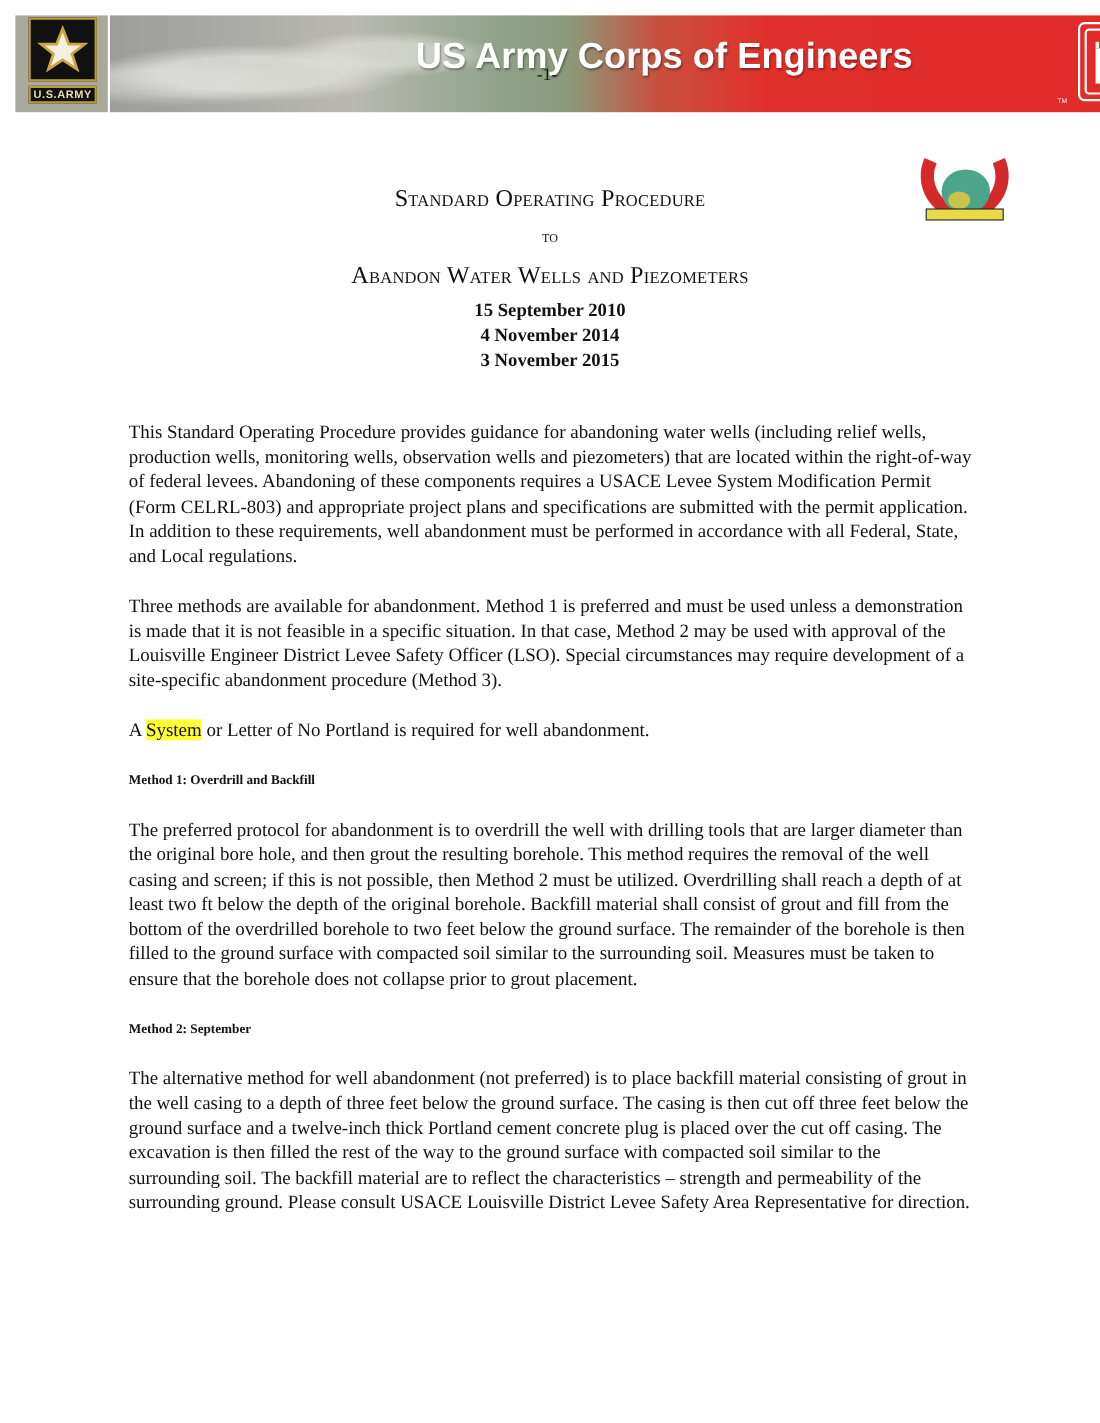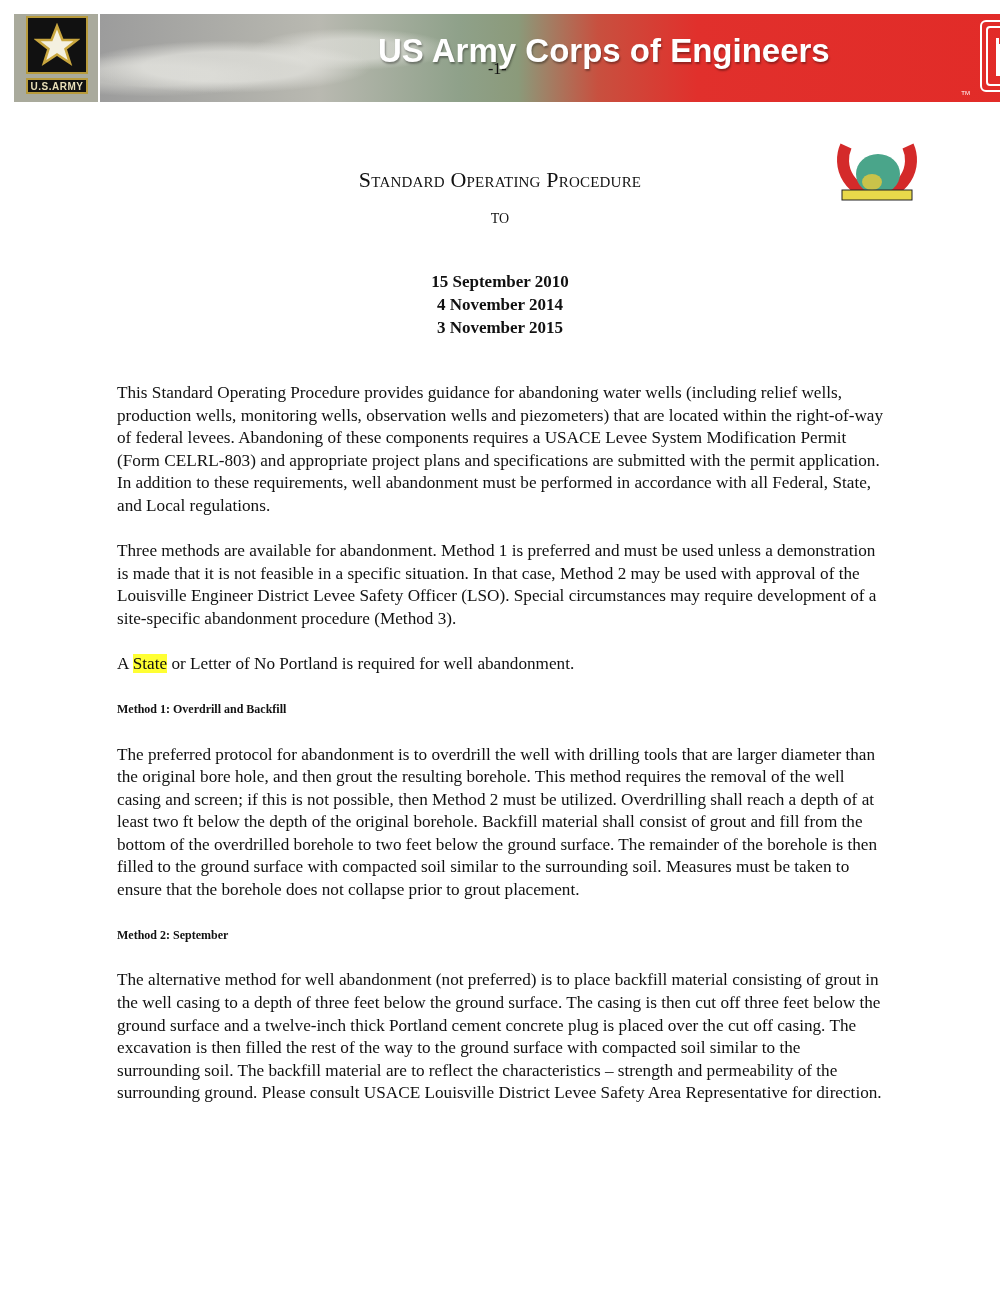--- a/index.html
+++ b/index.html
@@ -11,21 +11,21 @@
   .banner-bar { position:absolute; left:86px; top:0; width:996px; height:88px; background: linear-gradient(90deg, #9c9c9c 0%, #b9b9b1 22%, #8fa18a 36%, #8b9a7a 42%, #c8503f 50%, #e1302c 60%, #e22a27 100%); overflow:hidden; }
   .map-shade { position:absolute; left:0; top:0; width:420px; height:88px; background: radial-gradient(ellipse at 30% 60%, rgba(230,230,225,0.7) 0 20%, transparent 35%), radial-gradient(ellipse at 60% 40%, rgba(230,230,225,0.6) 0 14%, transparent 28%), radial-gradient(ellipse at 12% 70%, rgba(210,210,205,0.6) 0 12%, transparent 24%); }
   .banner-title { position:absolute; left:278px; top:18px; color:#fff; font-family:"Liberation Sans", sans-serif; font-weight:bold; font-size:33px; text-shadow:1px 2px 2px rgba(0,0,0,0.35); white-space:nowrap; }
   .castle-box { position:absolute; right:28px; top:6px; width:88px; height:72px; border:2px solid #fff; border-radius:6px; box-sizing:border-box; display:flex; align-items:center; justify-content:center; }
   .castle-inner { width:76px; height:60px; border:2px solid #fff; border-radius:4px; box-sizing:border-box; display:flex; align-items:center; justify-content:center; }
   .tm { position:absolute; right:16px; bottom:6px; font-size:6px; color:#fff; font-family:"Liberation Sans", sans-serif; }
   .page-num { position:absolute; left:488px; top:60px; font-size:16px; color:#111; }
   .emblem { position:absolute; left:832px; top:136px; width:90px; height:80px; }
   .title-block { position:absolute; left:0; top:142px; width:1000px; text-align:center;margin-top:24px; }
   .title-line { font-size:22px; font-variant:small-caps; letter-spacing:0.2px; margin:0; line-height:28px; }
-  .title-to { font-size:20px; font-variant:small-caps; margin:10px 0 8px 0; line-height:24px; }
+  .title-to { font-size:16px; font-variant:small-caps; margin:10px 0 8px 0; line-height:24px; }
   .dates { position:absolute; left:0; top:270px; width:1000px; text-align:center; font-weight:bold; font-size:17px; line-height:23px; }
   .body { position:absolute; left:117px; top:382px; width:770px; font-size:17.2px; line-height:22.6px; }
   .body p { margin:0 0 22.6px 0; }
   .body h3 { font-size:12px; font-weight:bold; margin:0 0 22.6px 0; line-height:22.6px;font-family:Liberation Serif, serif; }
   .hl { background:#ffff33; }
 </style>
 </head>
 <body>
 
 <div class="banner">
@@ -77,29 +77,30 @@
     <path d="M14 10 A34 34 0 1 0 76 10" fill="none" stroke="#d42a2a" stroke-width="12"></path>
     <ellipse cx="46" cy="38" rx="22" ry="20" fill="#4aa58a"></ellipse>
     <ellipse cx="40" cy="46" rx="10" ry="8" fill="#c9c34a"></ellipse>
     <rect x="10" y="54" width="70" height="10" fill="#e8d94a" stroke="#222" stroke-width="1"></rect>
   </svg>
 </div>
 
 <div class="title-block">
   <p class="title-line">Standard Operating Procedure</p>
   <p class="title-to">to</p>
+  <p class="title-line">Abandon Water Wells and Piezometers</p>
 </div>
 
 <div class="dates">
   <div>15 September 2010</div>
   <div>4 November 2014</div>
   <div>3 November 2015</div>
 </div>
 
 <div class="body">
   <p>This Standard Operating Procedure provides guidance for abandoning water wells (including relief wells, production wells, monitoring wells, observation wells and piezometers) that are located within the right-of-way of federal levees.  Abandoning of these components requires a USACE Levee System Modification Permit (Form CELRL-803) and appropriate project plans and specifications are submitted with the permit application.  In addition to these requirements, well abandonment must be performed in accordance with all Federal, State, and Local regulations.</p>
   <p>Three methods are available for abandonment.  Method 1 is preferred and must be used unless a demonstration is made that it is not feasible in a specific situation.  In that case, Method 2 may be used with approval of the Louisville Engineer District Levee Safety Officer (LSO).  Special circumstances may require development of a site-specific abandonment procedure (Method 3).</p>
-  <p><span>A </span><span class="hl">State</span><span> or Letter of No Portland is required for well abandonment.</span></p>
+  <p><span>A </span><span class="hl">System</span><span> or Letter of No Portland is required for well abandonment.</span></p>
   <h3>Method 1: Overdrill and Backfill</h3>
   <p>The preferred protocol for abandonment is to overdrill the well with drilling tools that are larger diameter than the original bore hole, and then grout the resulting borehole.  This method requires the removal of the well casing and screen; if this is not possible, then Method 2 must be utilized. Overdrilling shall reach a depth of at least two ft below the depth of the original borehole. Backfill material shall consist of grout and fill from the bottom of the overdrilled borehole to two feet below the ground surface.  The remainder of the borehole is then filled to the ground surface with compacted soil similar to the surrounding soil.  Measures must be taken to ensure that the borehole does not collapse prior to grout placement.</p>
   <h3>Method 2:  September</h3>
   <p>The alternative method for well abandonment (not preferred) is to place backfill material consisting of grout in the well casing to a depth of three feet below the ground surface.  The casing is then cut off three feet below the ground surface and a twelve-inch thick Portland cement concrete plug is placed over the cut off casing.  The excavation is then filled the rest of the way to the ground surface with compacted soil similar to the surrounding soil.  The backfill material are to reflect the characteristics – strength and permeability of the surrounding ground. Please consult USACE Louisville District Levee Safety Area Representative for direction.</p>
 </div>
 
 </body></html>

